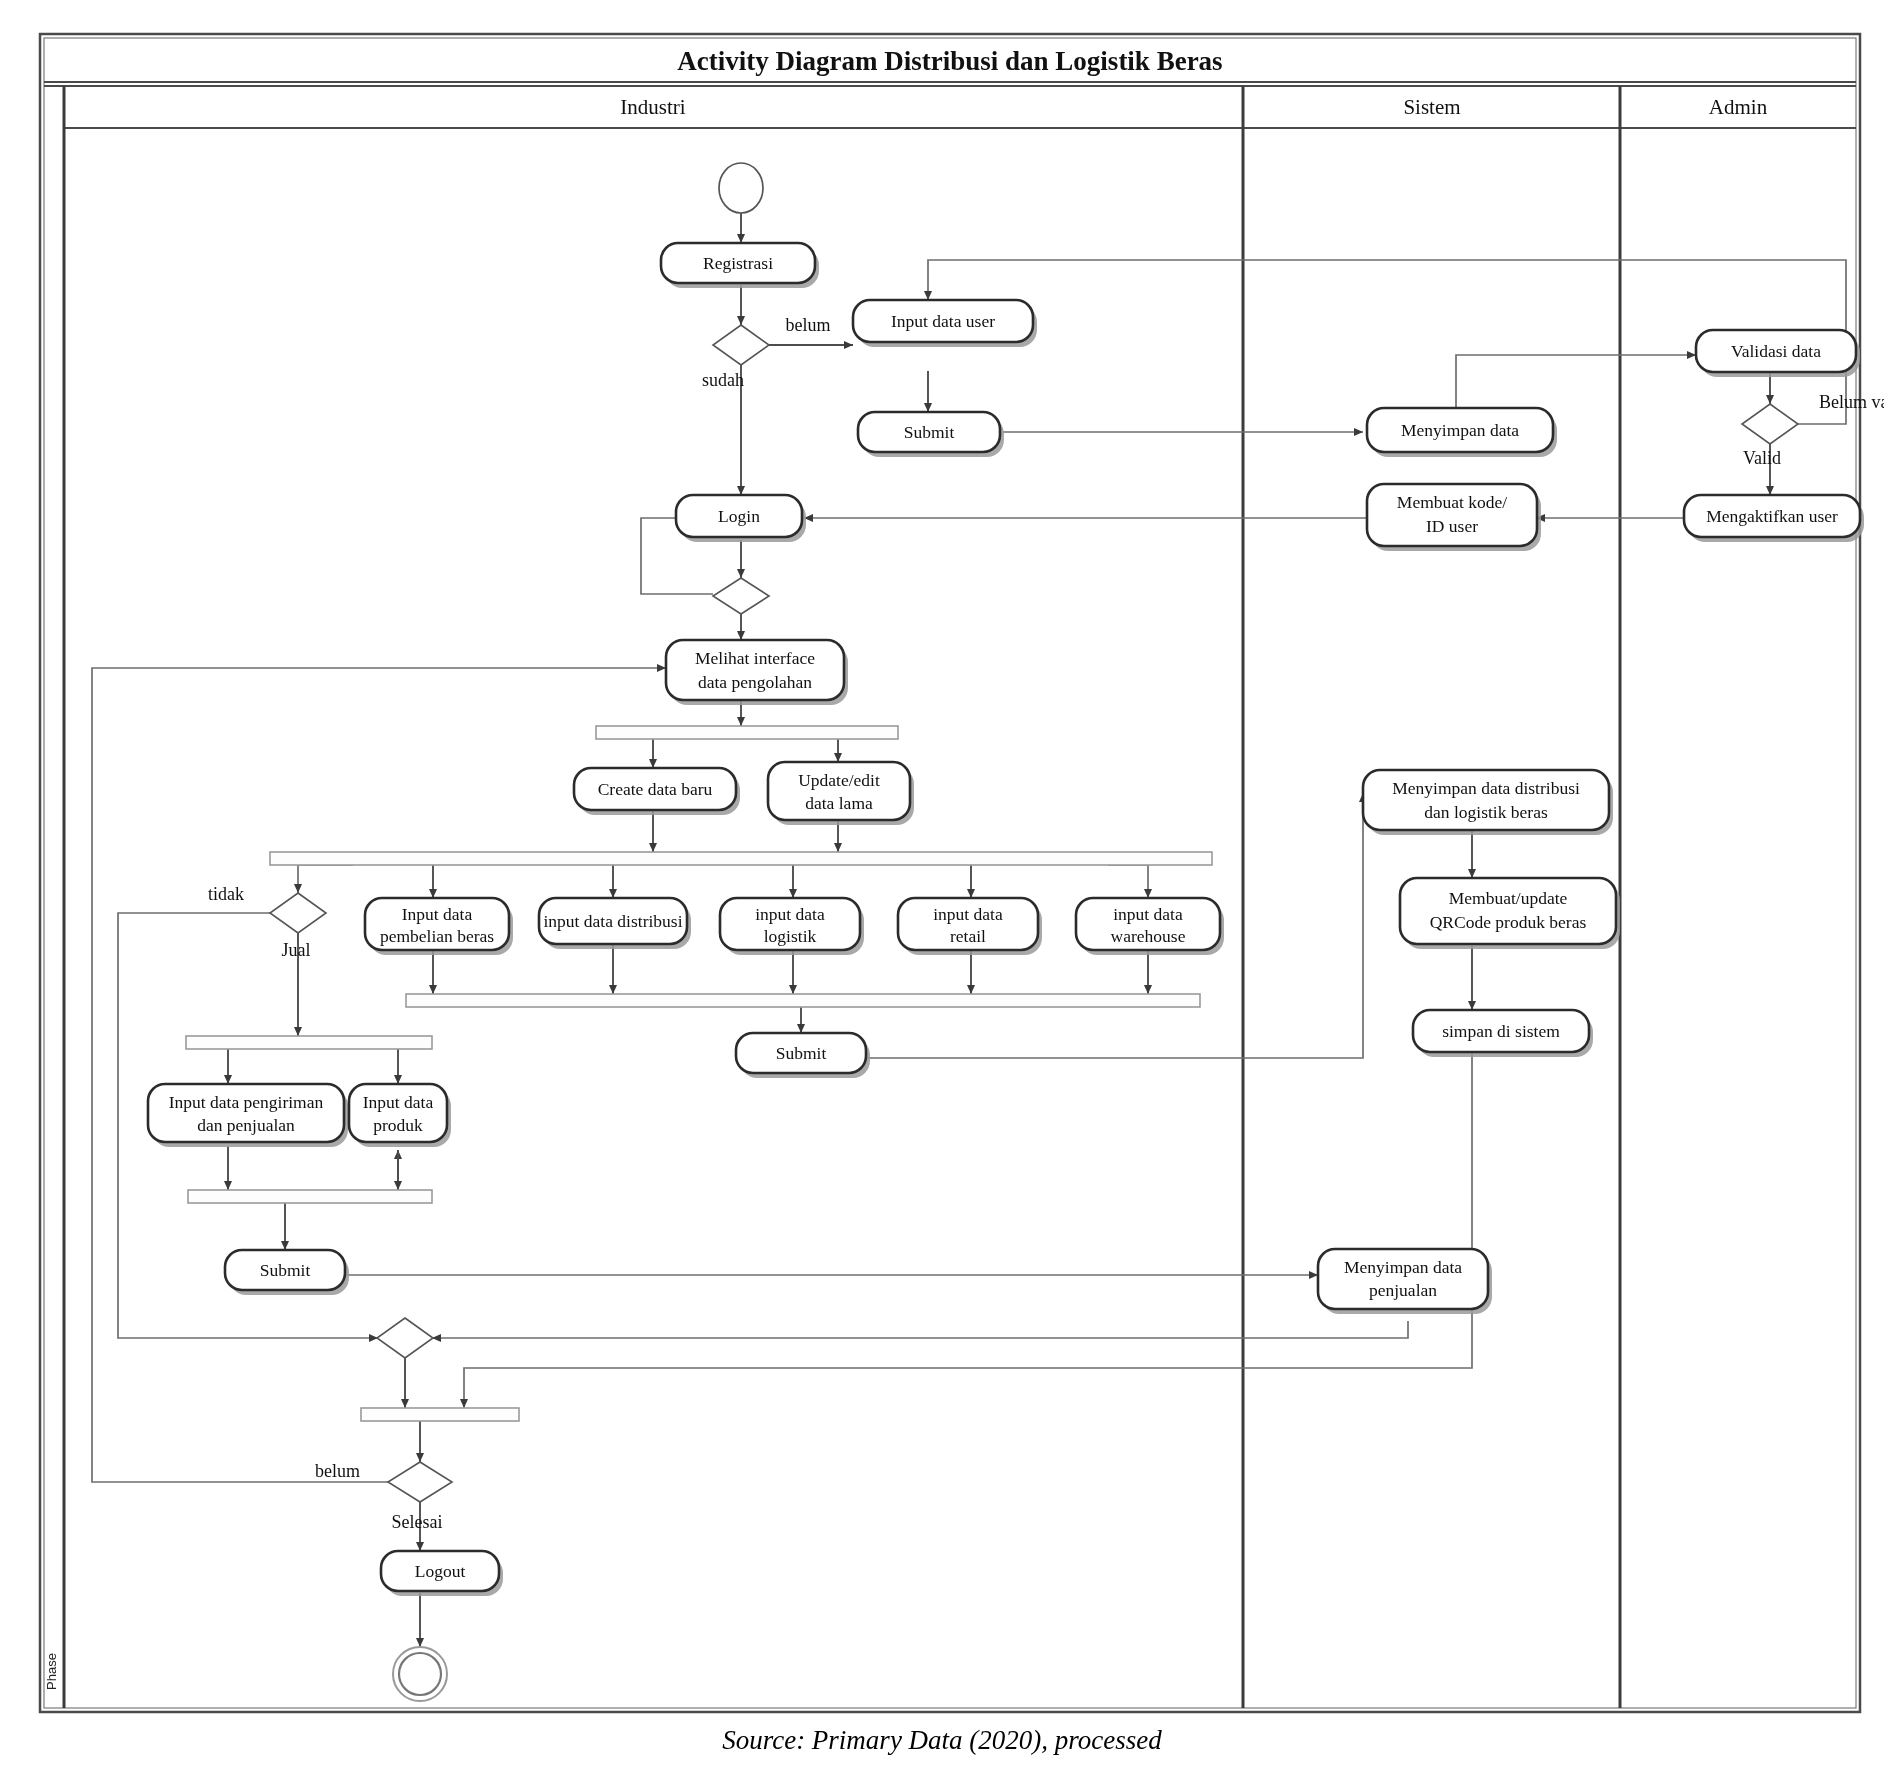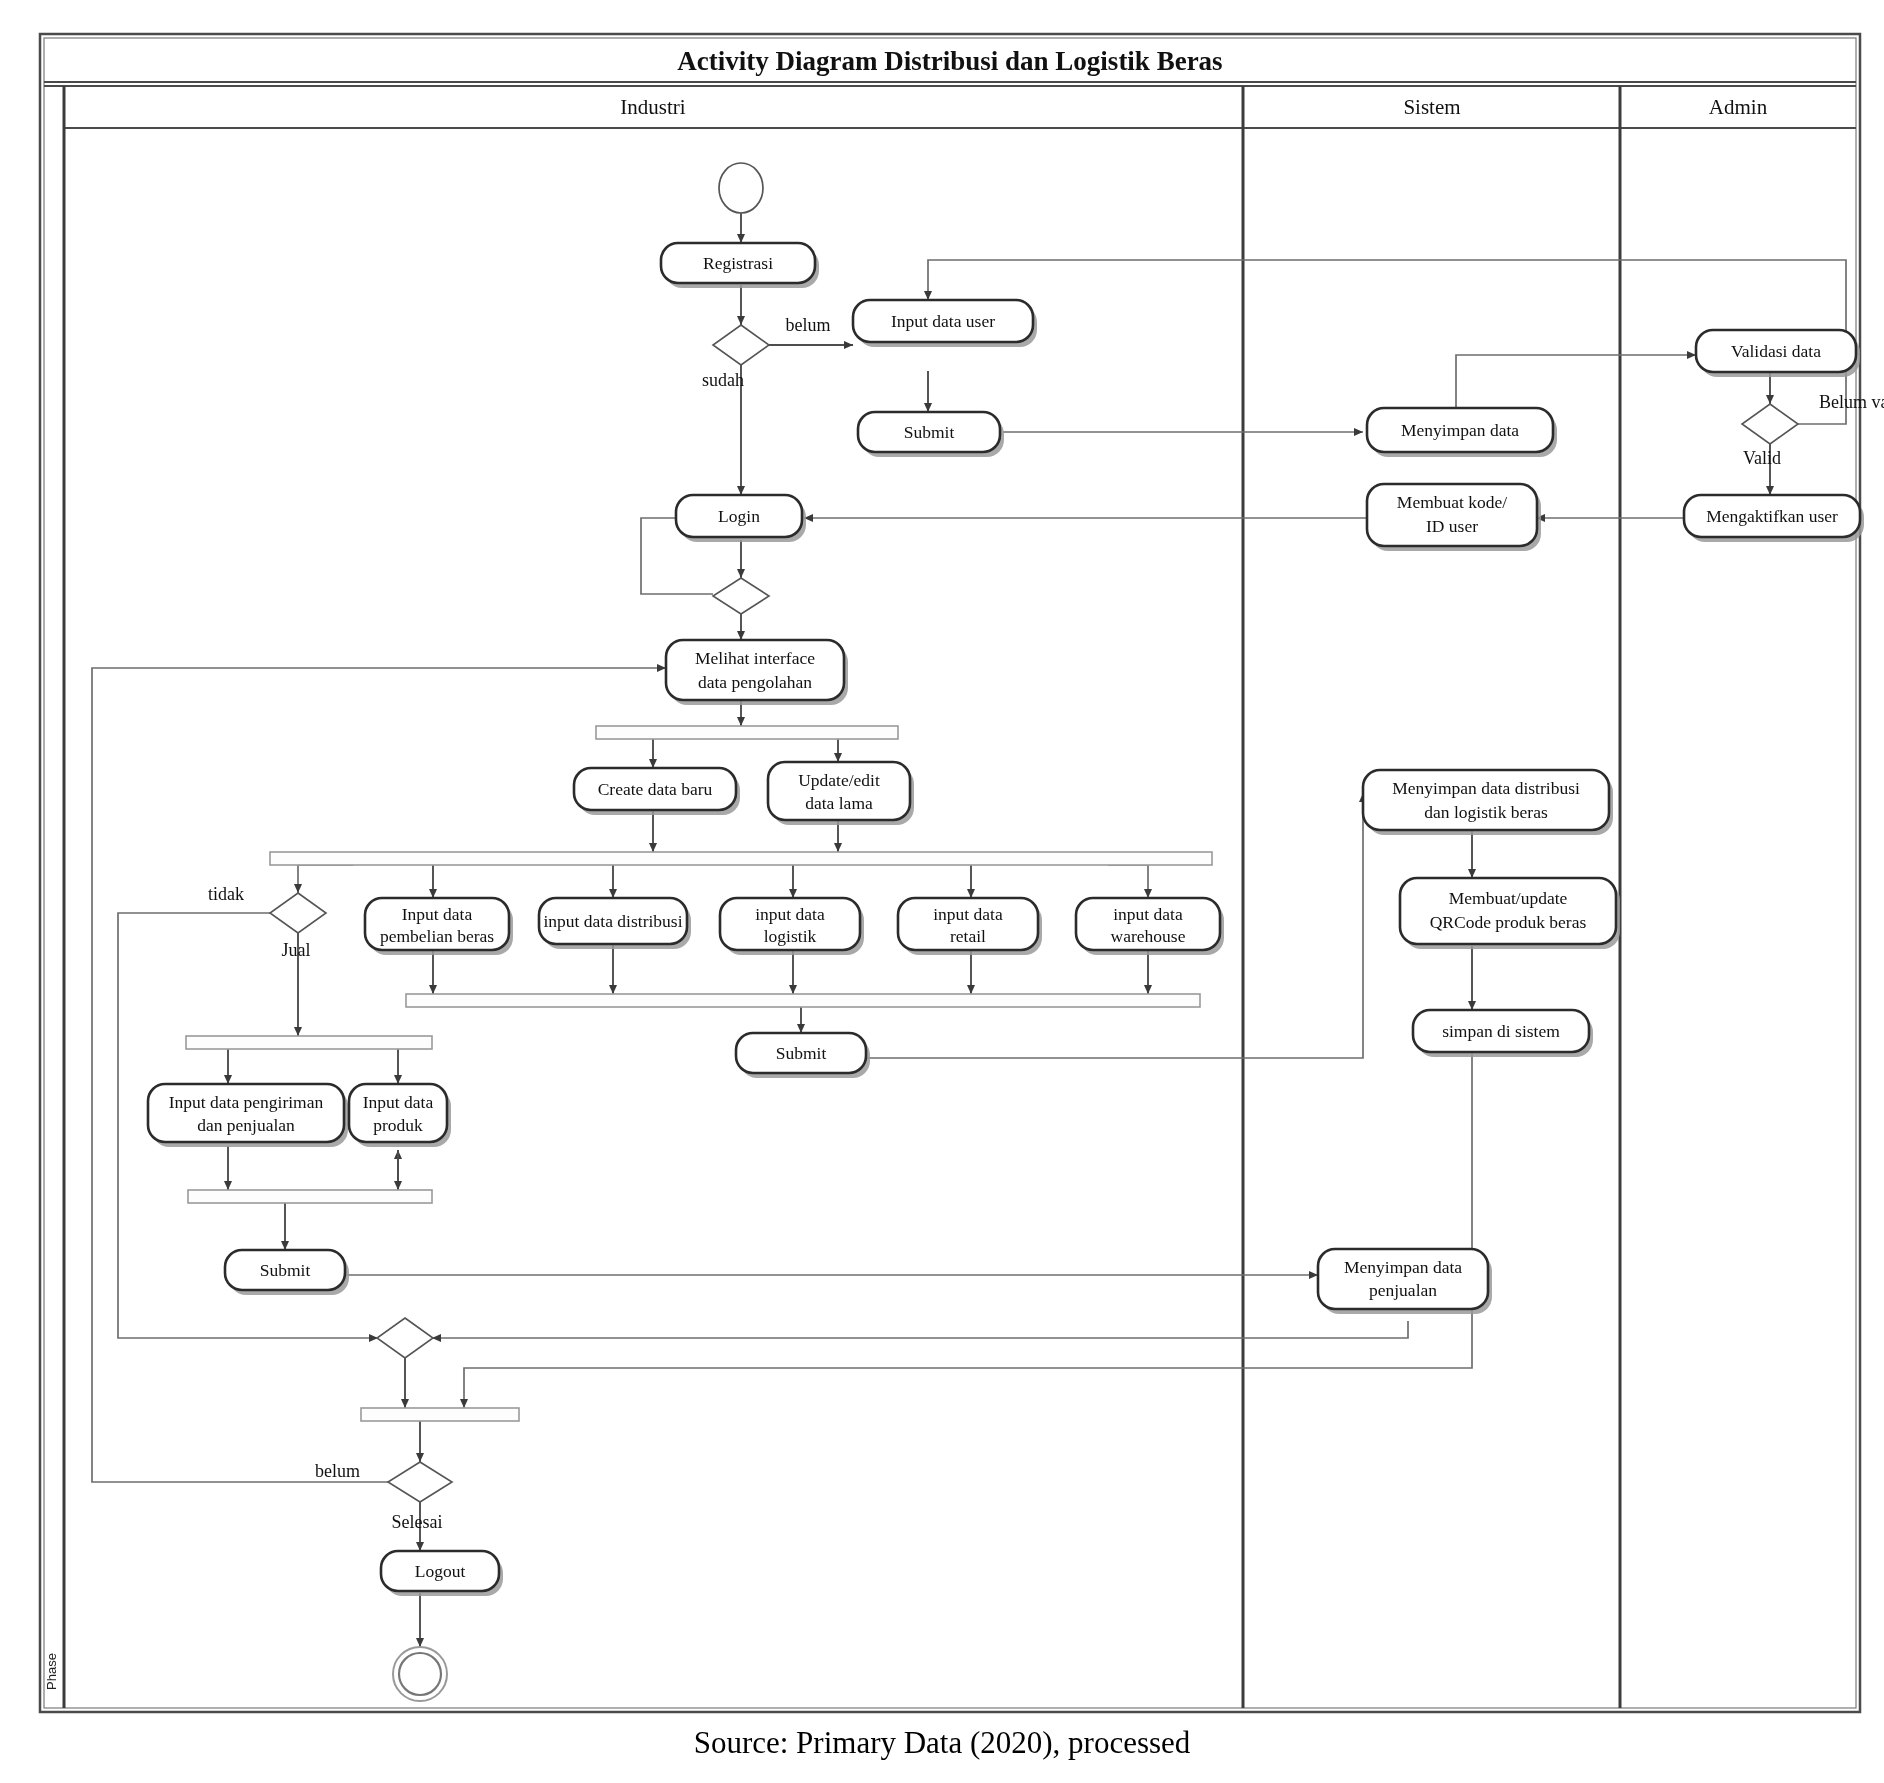--- a/index.html
+++ b/index.html
@@ -8,21 +8,21 @@
   svg{display:block;}
   .frame-outer{fill:none;stroke:#4a4a4a;stroke-width:2.5;}
   .frame-inner{fill:none;stroke:#7a7a7a;stroke-width:1.2;}
   .lane-div{stroke:#3c3c3c;stroke-width:3;}
   .hdr-line{stroke:#4a4a4a;stroke-width:2;}
   .title-txt{font-family:"Liberation Serif", serif;font-size:27px;font-weight:bold;fill:#111;}
   .lane-txt{font-family:"Liberation Serif", serif;font-size:21px;fill:#111;}
   .node-txt{font-family:"Liberation Serif", serif;font-size:17.5px;fill:#111;}
   .edge-txt{font-family:"Liberation Serif", serif;font-size:18px;fill:#111;}
   .phase-txt{font-family:"Liberation Sans", sans-serif;font-size:13px;fill:#222;}
-  .cap-txt{font-family:"Liberation Serif", serif;font-size:31px;fill:#111;}
+  .cap-txt{font-family:"Liberation Serif", serif;font-size:27px;font-style:italic;fill:#111;}
   .act-rect{fill:#ffffff;stroke:#2b2b2b;stroke-width:2.6;}
   .act-shadow{fill:#9a9a9a;stroke:none;opacity:.85;}
   .dia{fill:#ffffff;stroke:#555;stroke-width:1.6;}
   .bar{fill:#fdfdfd;stroke:#9a9a9a;stroke-width:1.6;}
   .init{fill:#ffffff;stroke:#555;stroke-width:1.7;}
   .fin-o{fill:#ffffff;stroke:#999;stroke-width:2;}
   .fin-i{fill:#ffffff;stroke:#777;stroke-width:2.2;}
   .flow{stroke:#6e6e6e;stroke-width:1.7;fill:none;}
   .flow-d{stroke:#4d4d4d;stroke-width:1.9;fill:none;}
 </style>

